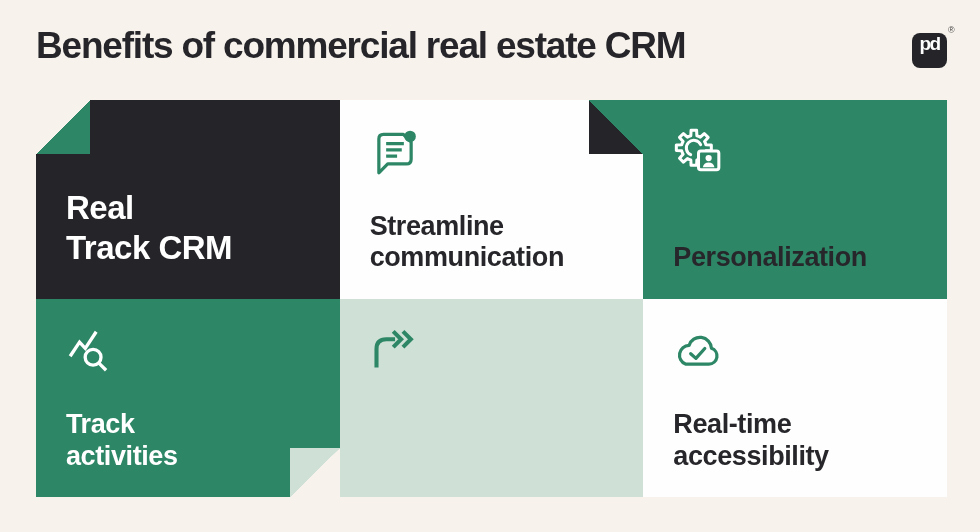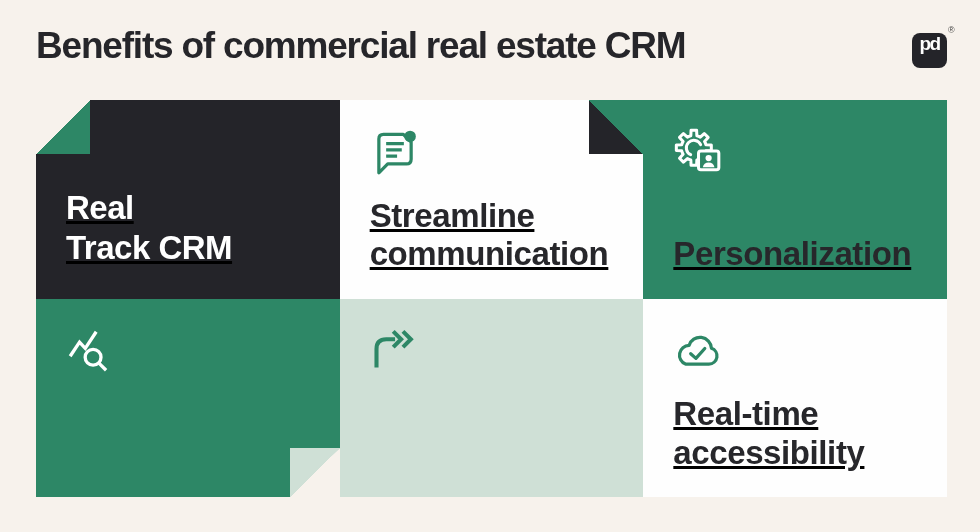--- a/index.html
+++ b/index.html
@@ -22,29 +22,28 @@
   }
   .reg{position:absolute;left:948px;top:25px;font-size:9px;color:#4a4a48;}
   .grid{
     position:absolute;left:36px;top:100px;width:911px;height:397px;
     display:grid;grid-template-columns:repeat(3,1fr);grid-template-rows:1fr 1fr;
   }
   .cell{
     position:relative;box-sizing:border-box;
     display:flex;flex-direction:column;justify-content:space-between;
     padding:27px 24px 25px 30px;
-    text-decoration:underline;
   }
   .cell.text-only{justify-content:flex-end;padding-bottom:30px;}
   .c-dark {background:#242429;}
   .c-white{background:#FEFEFE;}
   .c-green{background:#2D8766;gap:29px;}
   .c-light{background:#CFE0D6;}
   .heading{
-    font-weight:bold;font-size:33px;line-height:1.16;
+    font-weight:bold;font-size:27px;line-height:1.16;
     letter-spacing:-0.4px;color:#27272B;
   }
   .heading.on-dark{color:#FFFFFF;}
   .heading.xl{font-size:33px;line-height:1.22;letter-spacing:-0.5px;}
   .fold{position:absolute;width:54px;height:54px;}
   .fold-tl{left:0;top:0;background:linear-gradient(to bottom right,#F7F2EC 50%,#2D8766 50.2%);}
   .fold-tr{right:0;top:0;background:linear-gradient(to bottom left,#2D8766 50%,#242429 50.2%);}
   .fold-br{right:0;bottom:0;width:50px;height:49px;background:linear-gradient(to bottom right,#CFE0D6 50%,#F7F2EC 50.2%);}
   .icon{width:50px;height:50px;}
   .icon svg{display:block;}
@@ -110,20 +109,24 @@
 
     <div class="cell c-green">
       <div class="fold fold-br"></div>
       <div class="icon">
         <svg width="50" height="50" viewBox="0 0 48 48" fill="none">
           <path d="M4,29 L13,15.5 L18.5,21.5 L29,5.5" stroke="#FFFFFF" stroke-width="3.2"></path>
           <circle cx="26" cy="30" r="7.6" stroke="#FFFFFF" stroke-width="3.2"></circle>
           <path d="M31.6,35.6 L38.5,42.5" stroke="#FFFFFF" stroke-width="3.2"></path>
         </svg>
       </div>
+      <div class="heading on-dark">
+        <div>Track</div>
+        <div>activities</div>
+      </div>
     </div>
 
     <div class="cell c-light">
       <div class="icon">
         <svg width="52" height="46" viewBox="0 0 56 48" fill="none">
           <path d="M7,44 L7,24 Q7,13.5 17.5,13.5 L27,13.5" stroke="#2D8766" stroke-width="4.4"></path>
           <path d="M25,5 L33.5,13.5 L25,22" stroke="#2D8766" stroke-width="4.4"></path>
           <path d="M35.5,5 L44,13.5 L35.5,22" stroke="#2D8766" stroke-width="4.4"></path>
         </svg>
       </div>

